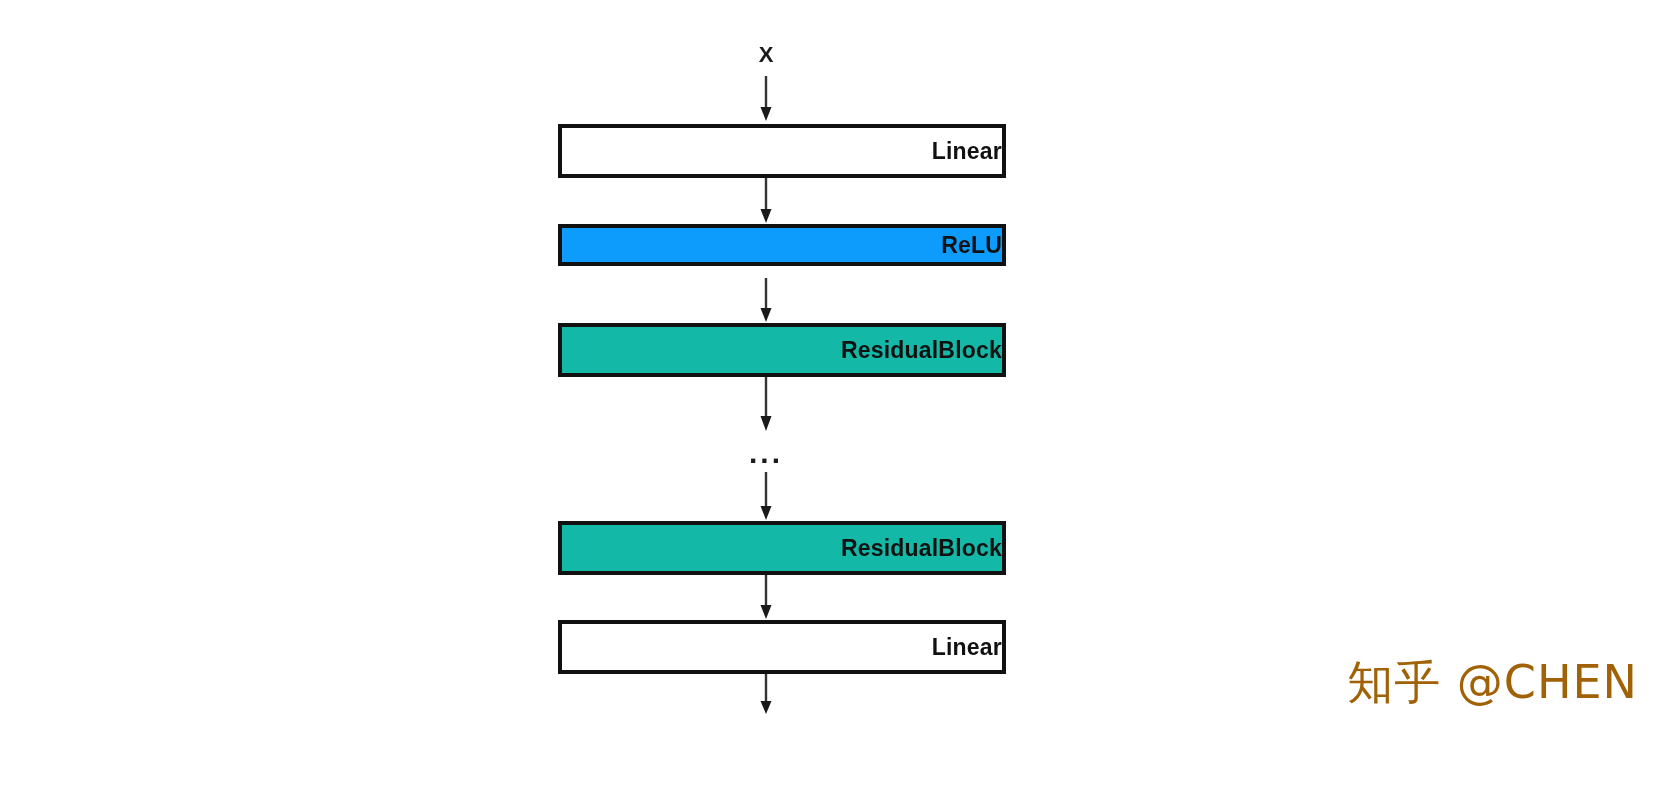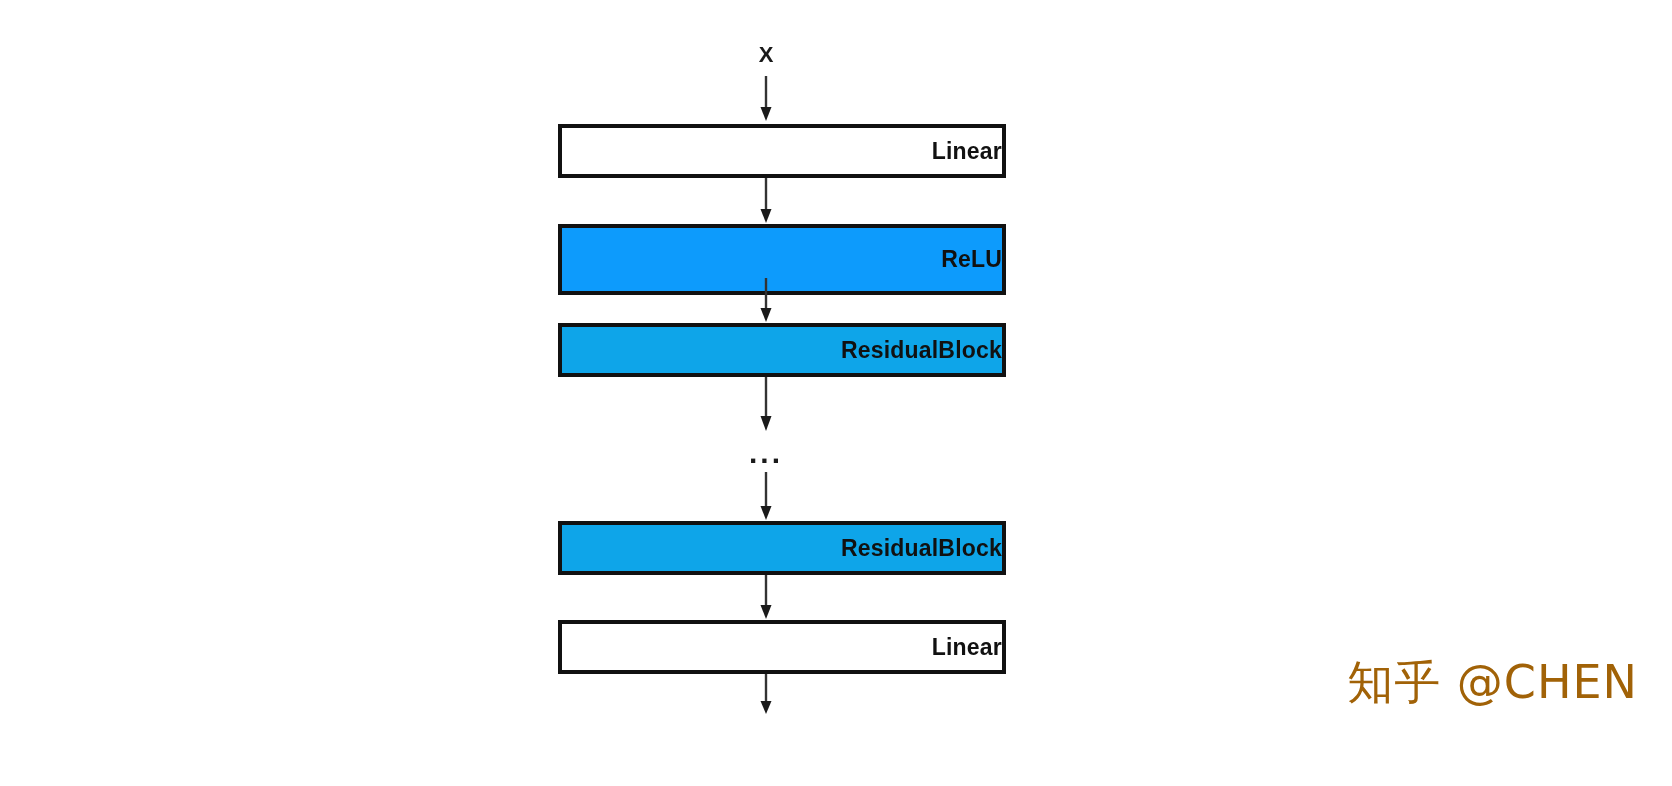--- a/index.html
+++ b/index.html
@@ -40,21 +40,21 @@
     line-height: 1;
     margin-left: 16px;
   }
   .node-label {
     display: block;
     white-space: nowrap;
   }
 
   .node.fill-white { background: #ffffff; }
   .node.fill-blue  { background: #0d9bfc; }
-  .node.fill-teal  { background: #0ea5e9; }
+  .node.fill-teal  { background: #14b8a6; }
 
   
   .io-label {
     position: absolute;
     left: 0;
     width: 448px;
     text-align: center;
     font-size: 22px;
     font-weight: bold;
     color: #1a1a1a;
@@ -114,21 +114,21 @@
     <span class="node-label">Linear</span>
   </div>
 
   <div class="arrow" style="top:178px;height:46px">
     <svg width="16" height="46" viewBox="0 0 16 46" aria-hidden="true">
       <line x1="8" y1="0" x2="8" y2="34" stroke="#333333" stroke-width="2.4"></line>
       <polygon points="8,45 2.5,31 13.5,31" fill="#1a1a1a"></polygon>
     </svg>
   </div>
 
-  <div class="node fill-blue" style="top:224px;height:71px">
+  <div class="node fill-blue" style="top:224px;height:42px">
     <span class="node-label">ReLU</span>
   </div>
 
   <div class="arrow" style="top:278px;height:45px">
     <svg width="16" height="45" viewBox="0 0 16 45" aria-hidden="true">
       <line x1="8" y1="0" x2="8" y2="33" stroke="#333333" stroke-width="2.4"></line>
       <polygon points="8,44 2.5,30 13.5,30" fill="#1a1a1a"></polygon>
     </svg>
   </div>
 

